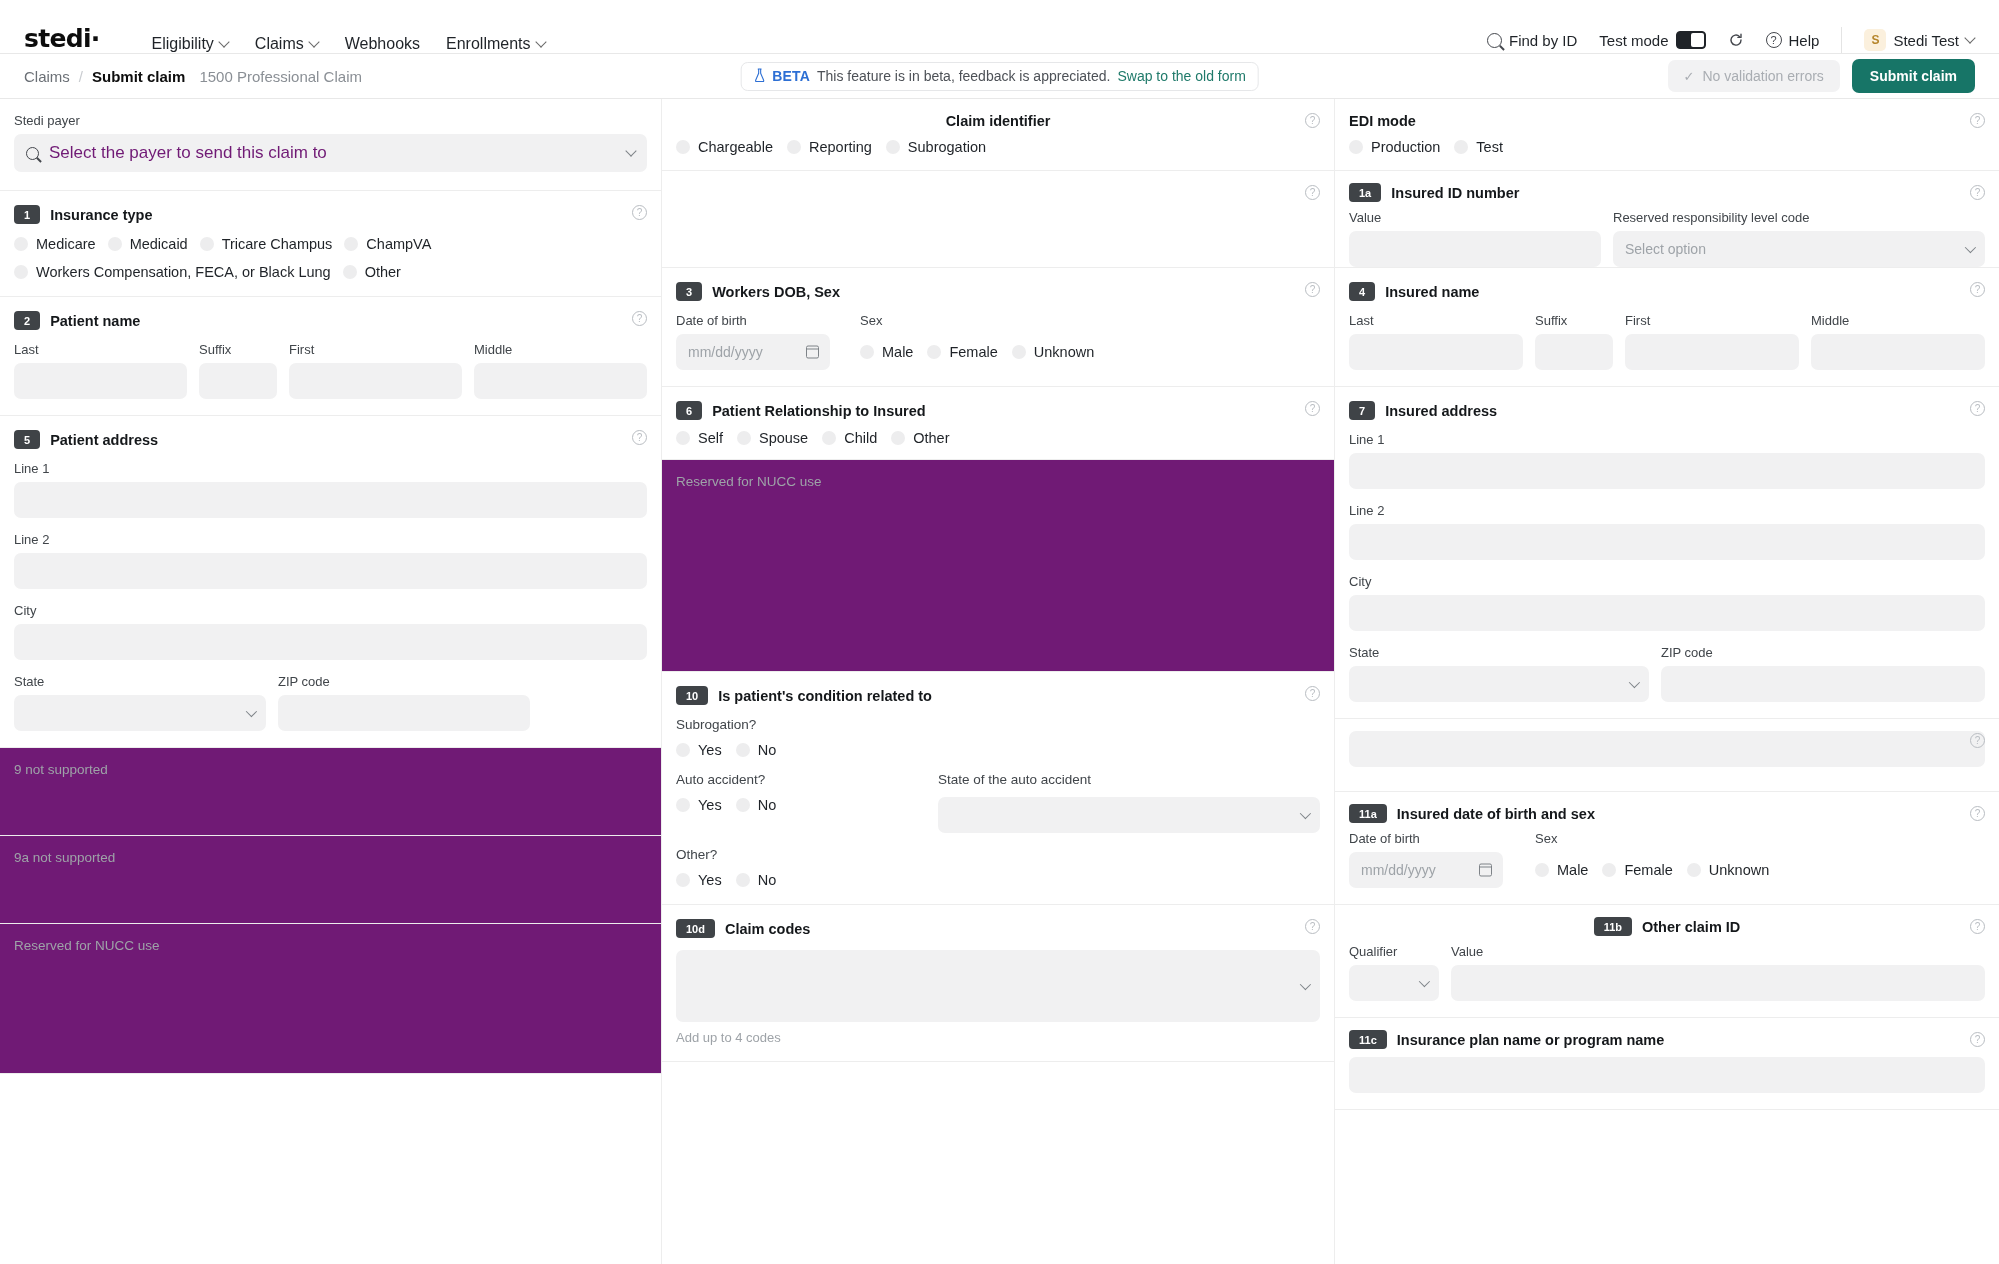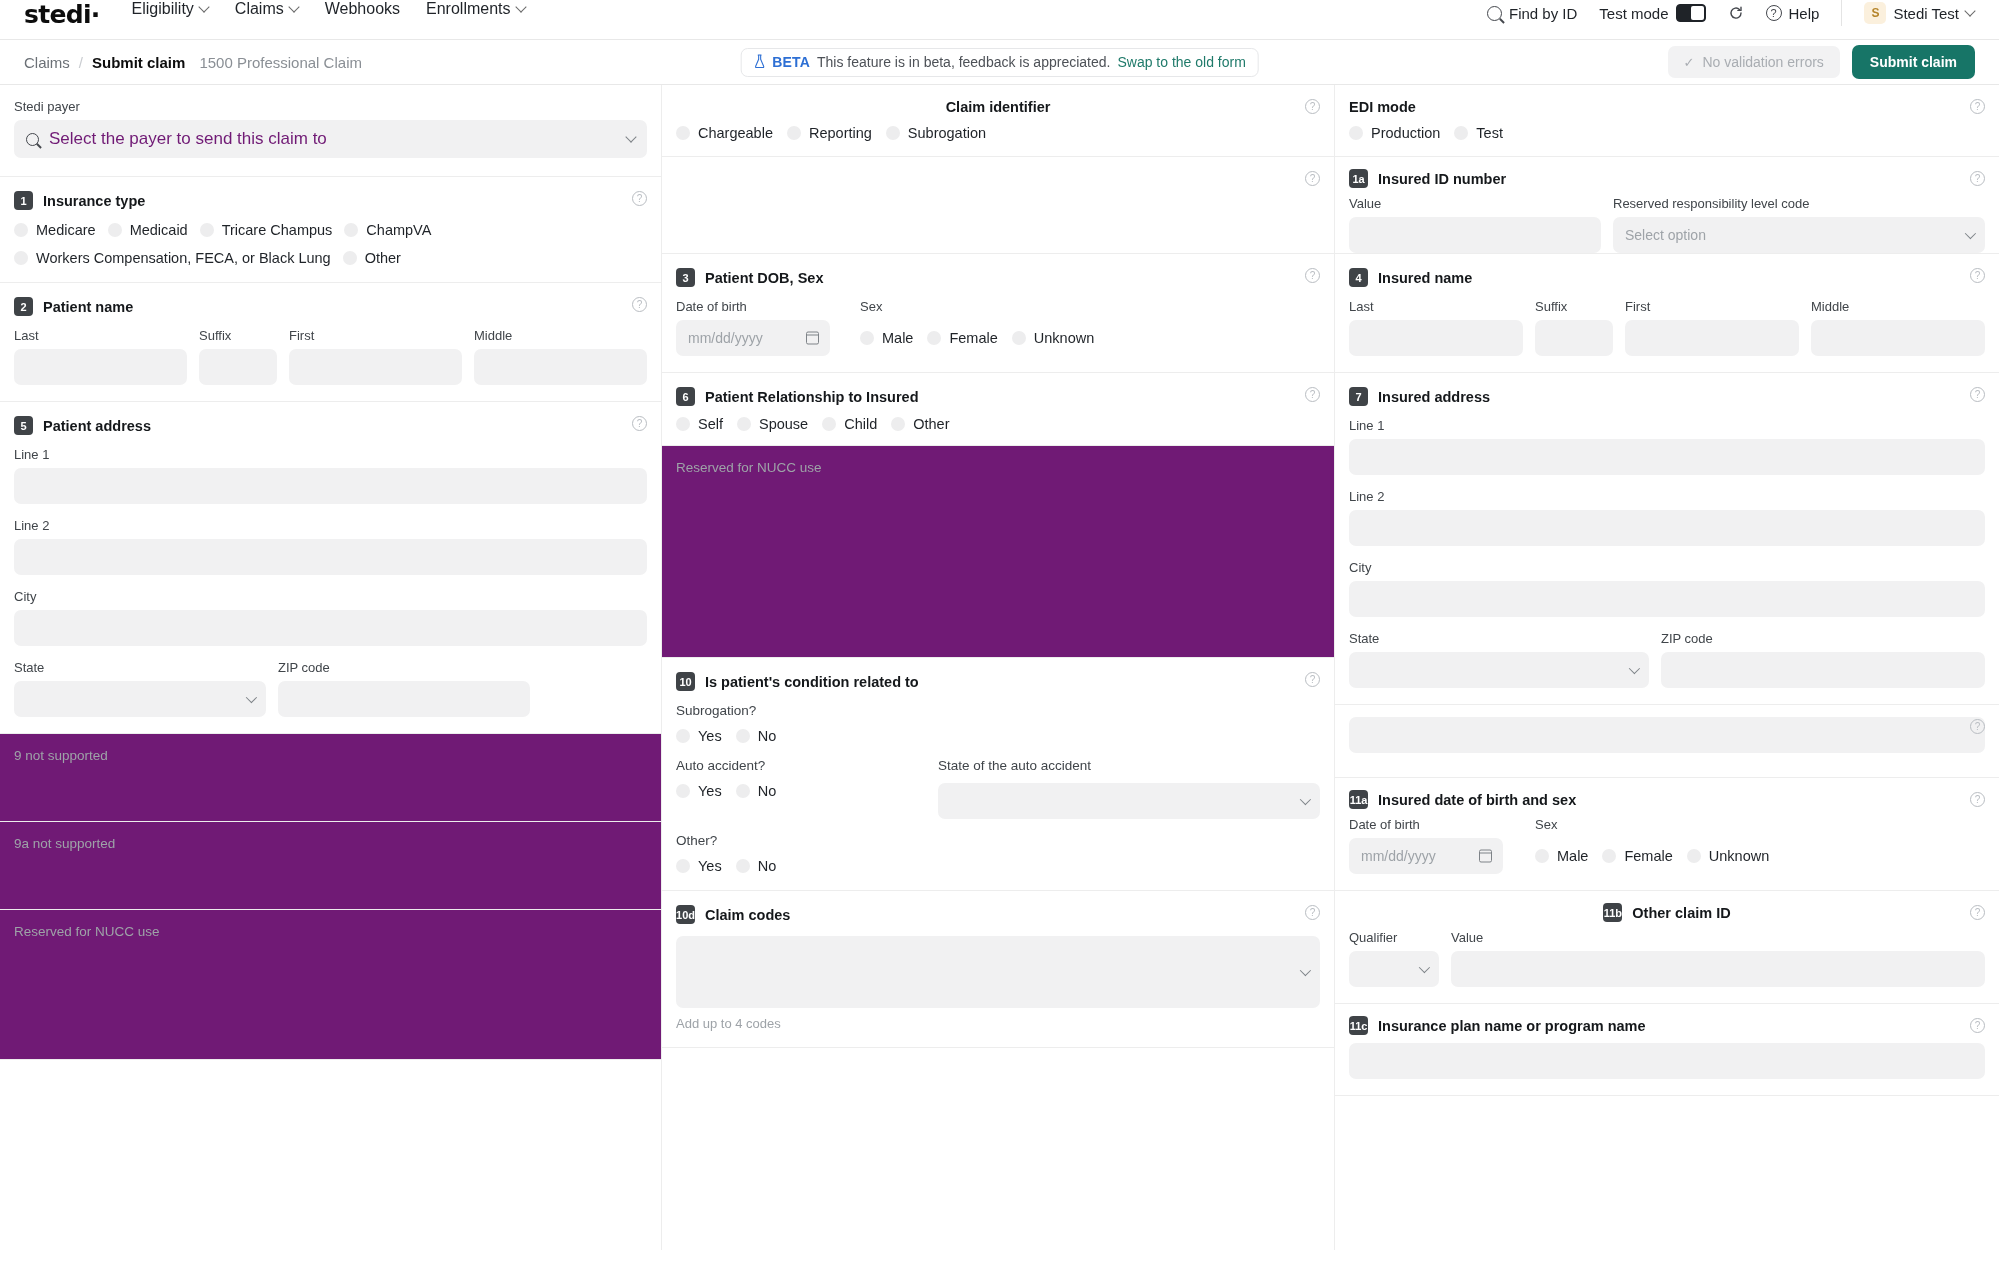--- a/index.html
+++ b/index.html
@@ -8,22 +8,22 @@
     width:1999px; height:1264px;
     font-family:"Liberation Sans", sans-serif;
     background:#ffffff;
     color:#1f2328;
     overflow:hidden;
     -webkit-font-smoothing:antialiased;
   }
 
   
   .topnav {
-    height:40px; display:flex; align-items:flex-start;
-    padding:0 24px; border-bottom:1px solid #e8e8e8; background:#fff;
+    height:54px; display:flex; align-items:flex-end;
+    padding:0 24px; border-bottom:1px solid #e8e8e8; background:#fff;gap:20px;
   }
   .logo {
     font-size:25px; font-weight:700; letter-spacing:-0.7px;
     color:#0d0d0d; margin-right:32px; font-family:"DejaVu Sans", sans-serif;
   }
   .logo .dot { color:#0d0d0d; }
   .navlinks { display:flex; align-items:center; gap:26px; }
   .navitem {
     display:flex; align-items:center; gap:6px;
     font-size:16px; color:#1f2328; cursor:pointer; font-weight:400;
@@ -96,21 +96,21 @@
   .col { border-right:1px solid #ededed; }
   .col1 { width:662px; }
   .col2 { width:673px; }
   .col3 { width:664px; border-right:none; }
 
   .sec { border-bottom:1px solid #ededed; padding:14px 14px 16px 14px; position:relative; background:#fff; }
   .sec.blank { background:#701a75; }
   .sec-head { display:flex; align-items:center; gap:10px; margin-bottom:12px; }
   .badge {
     background:#3f4347; color:#fff; border-radius:4px;
-    min-width:19px; height:19px; padding:0 0;
+    min-width:19px; height:19px; padding:0 10px;
     font-size:11px; font-weight:600; display:flex; align-items:center; justify-content:center;
     font-family:"Liberation Sans", sans-serif;
   }
   .sec-title { font-size:14.5px; font-weight:700; color:#15181b; }
   .qmark {
     position:absolute; right:14px; top:14px;
     width:15px; height:15px; border:1.3px solid #b9bdc2; border-radius:50%;
     color:#b9bdc2; font-size:10px; line-height:13px; text-align:center; cursor:pointer;
   }
   .note { font-size:13.5px; color:#9ea3a8; }
@@ -357,21 +357,21 @@
     </div>
 
     <div class="sec" style="height:97px;">
       <div class="qmark">?</div>
     </div>
 
     <div class="sec">
       <div class="qmark">?</div>
       <div class="sec-head">
         <span class="badge">3</span>
-        <span class="sec-title">Patient DOB, Sex</span>
+        <span class="sec-title">Workers DOB, Sex</span>
       </div>
       <div class="row" style="gap:30px;">
         <div>
           <label class="fl">Date of birth</label>
           <div class="datewrap">
             <input class="inp" placeholder="mm/dd/yyyy" style="">
             <span class="cal"></span>
           </div>
         </div>
         <div>

